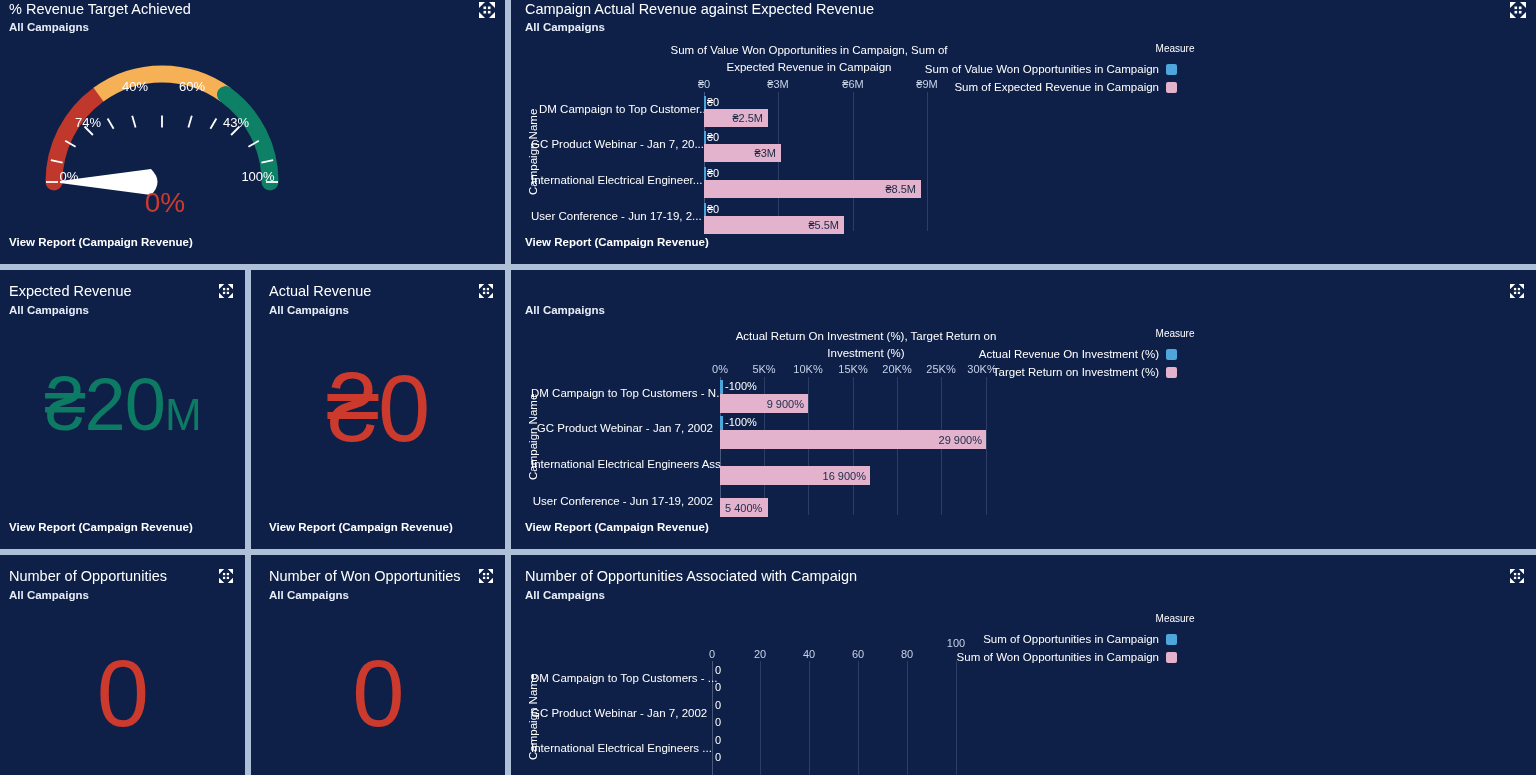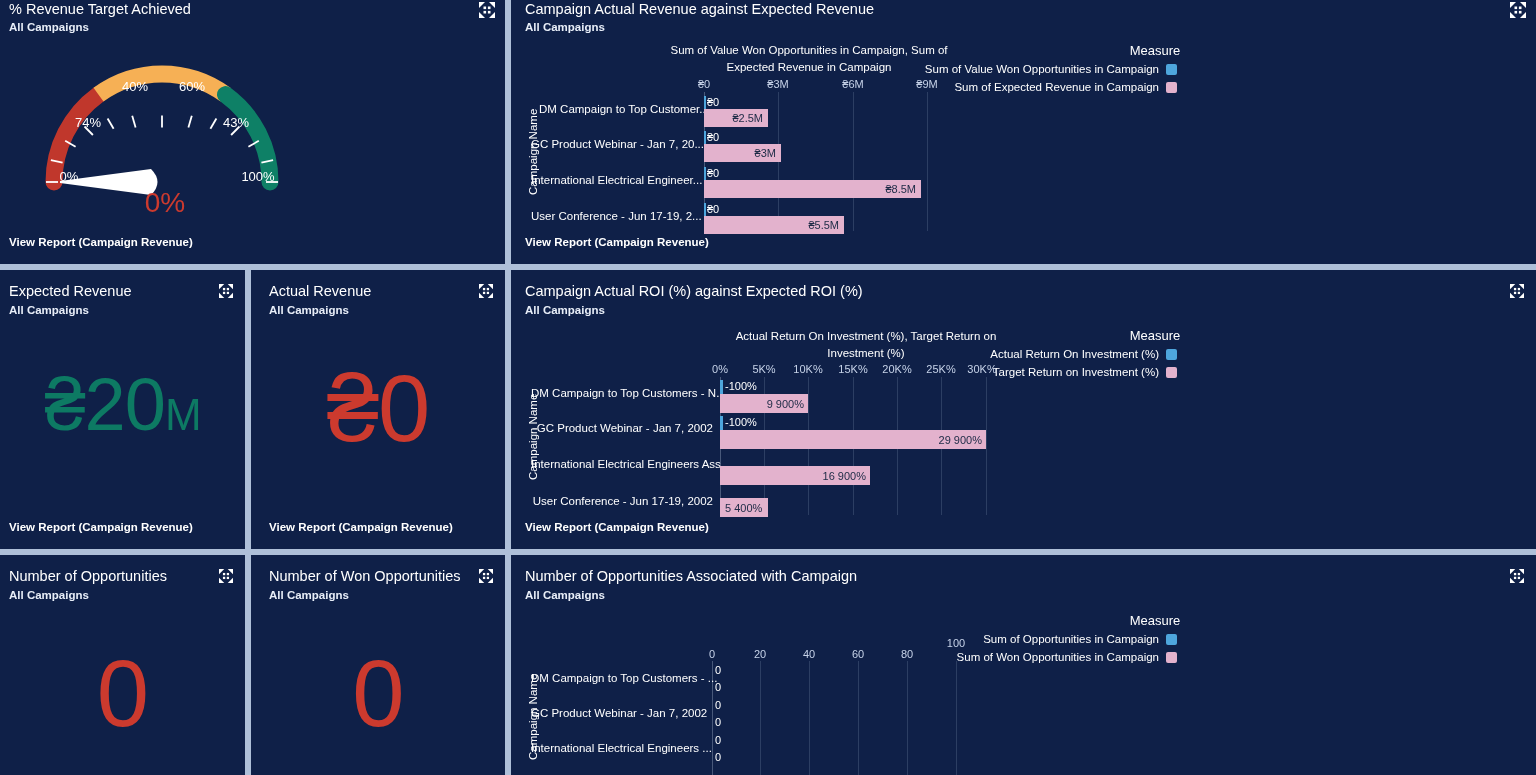--- a/index.html
+++ b/index.html
@@ -77,22 +77,23 @@
     position: absolute;
     color: #ffffff;
     font-size: 11.5px;
     transform: rotate(-90deg);
     transform-origin: left top;
     white-space: nowrap;
   }
   .legend-title {
     position: absolute;
     color: #ffffff;
-    font-size: 13px;
-    white-space: nowrap;
+    font-size: 10px;
+    white-space: nowrap;
+    margin-left: 20px;
   }
   .legend-row {
     position: absolute;
     display: flex;
     align-items: center;
     justify-content: flex-end;
     gap: 7px;
     white-space: nowrap;
   }
   .legend-label { color: #ffffff; font-size: 11.5px; }
@@ -327,21 +328,20 @@
         </g>
       </svg>
     </div>
     <div class="kpi-value" style="top:92px; font-size:94px; color:#cc3a2e;">
       <span>₴0</span><span class="suffix"></span>
     </div>
     <div class="panel-footer" style="left:18px;">View Report (Campaign Revenue)</div>
   </div>
 
   <div class="panel" style="left:511px; top:270px; width:1025px; height:279px;">
-    <div class="panel-title" style="left:14px; top:12px;">Campaign Actual ROI (%) against Expected ROI (%)</div>
     <div class="panel-sub" style="left:14px; top:33px;">All Campaigns</div>
     <div class="expand-icon" style="top:14px;">
       <svg width="14" height="14" viewBox="0 0 16 16">
         <g fill="#ffffff">
           <polygon points="0,0 6,0 0,6"></polygon>
             <rect x="4.5" y="4.5" width="2.6" height="2.6"></rect>
           <polygon points="16,0 10,0 16,6"></polygon>
             <rect x="8.9" y="4.5" width="2.6" height="2.6"></rect>
           <polygon points="0,16 6,16 0,10"></polygon>
             <rect x="4.5" y="8.9" width="2.6" height="2.6"></rect>
@@ -350,21 +350,21 @@
         </g>
       </svg>
     </div>
 
     <div class="chart-wrap">
       <div class="axis-title" style="left:205px; top:58px; width:300px;">Actual Return On Investment (%), Target Return on Investment (%)</div>
       <div class="y-axis-title" style="left:16px; top:210px;">Campaign Name</div>
 
       <div class="legend-title" style="left:615px; top:58px; width:58px; text-align:center;">Measure</div>
       <div class="legend-row" style="left:400px; top:78px; width:266px;">
-        <span class="legend-label">Actual Return On Investment (%)</span>
+        <span class="legend-label">Actual Revenue On Investment (%)</span>
         <span class="legend-swatch" style="background:#4ea6dd;"></span>
       </div>
       <div class="legend-row" style="left:400px; top:96px; width:266px;align-items:center;">
         <span class="legend-label">Target Return on Investment (%)</span>
         <span class="legend-swatch" style="background:#e3b2cd;"></span>
       </div>
 
       <div class="tick-label" style="left:209px; top:93px;">0%</div>
       <div class="tick-label" style="left:253px; top:93px;">5K%</div>
       <div class="tick-label" style="left:297px; top:93px;">10K%</div>

